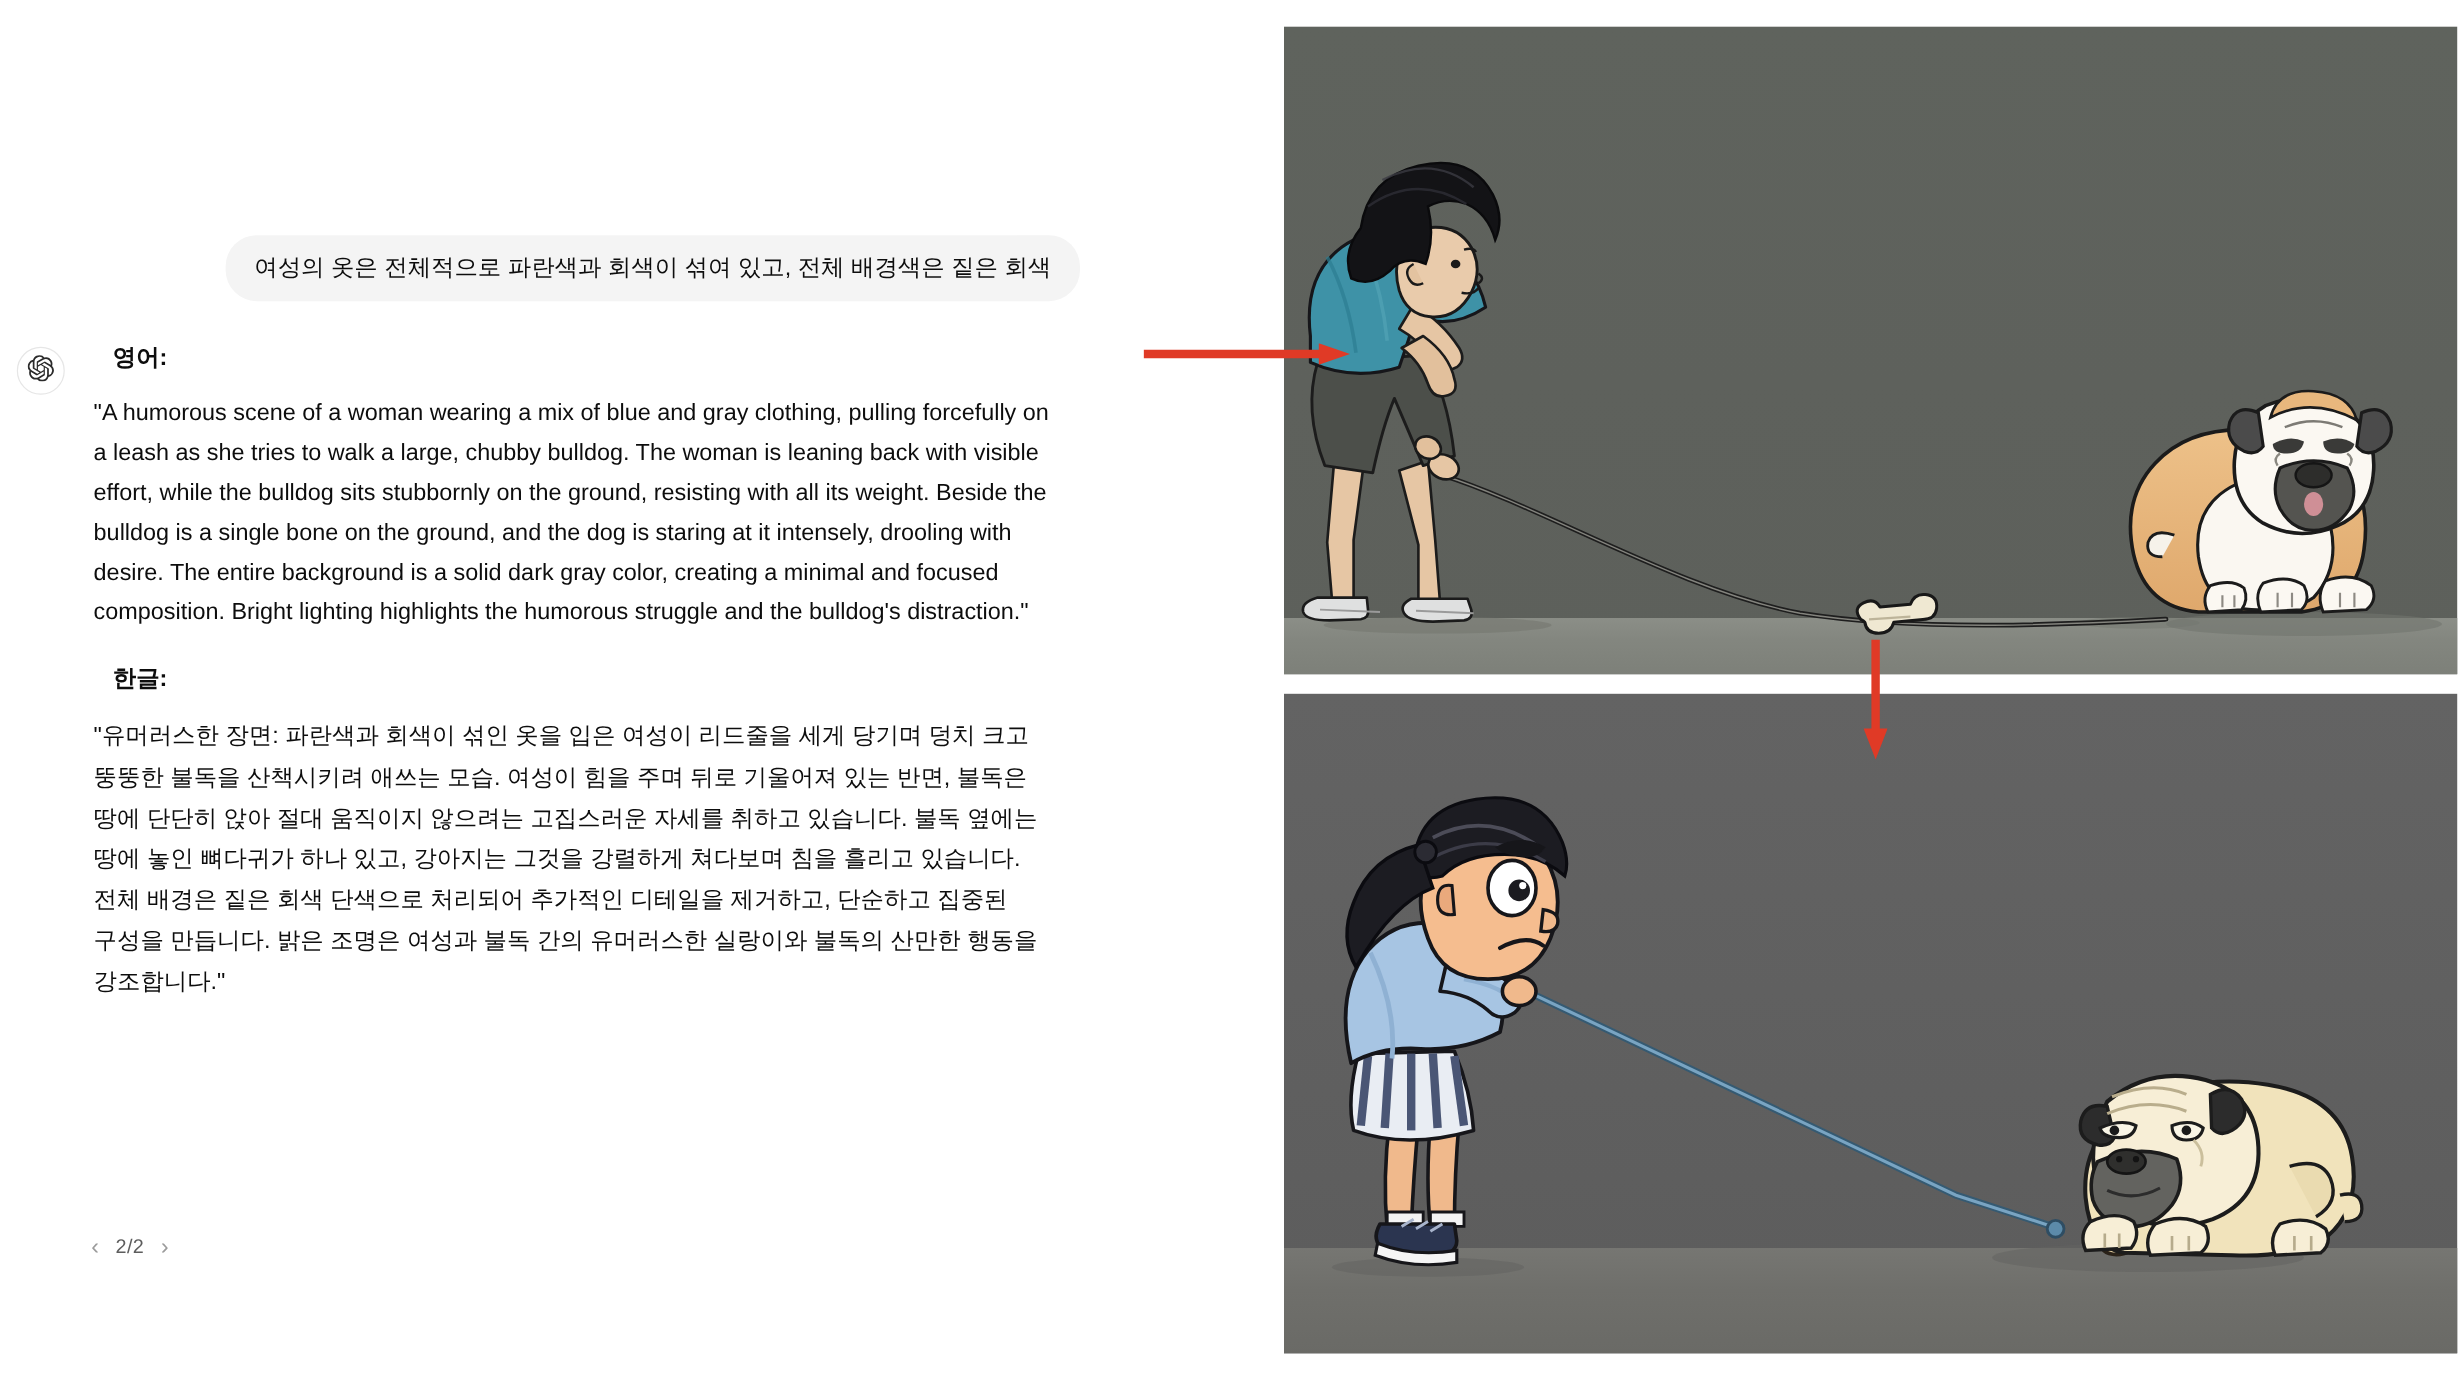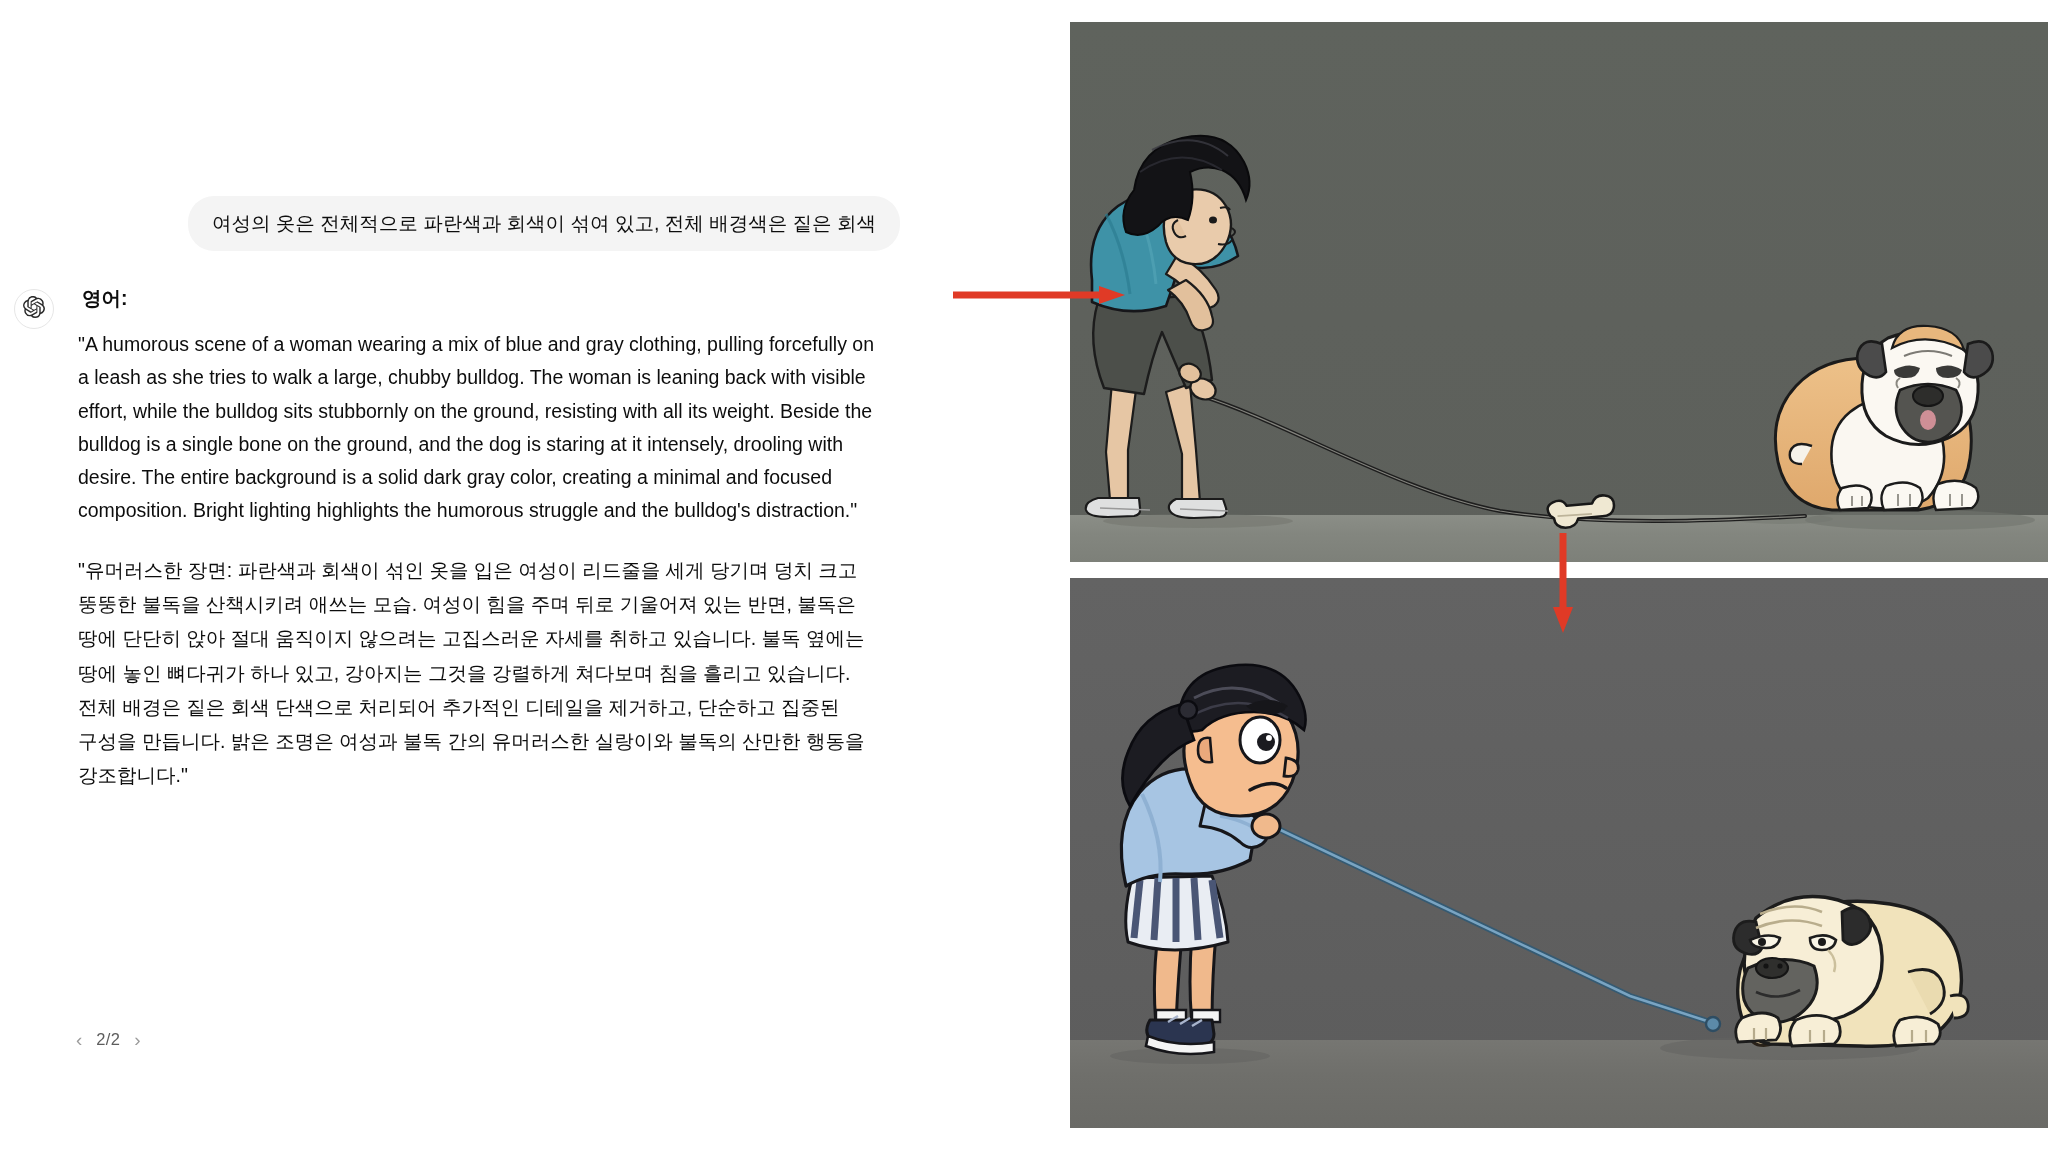--- a/index.html
+++ b/index.html
@@ -42,21 +42,21 @@
     border: 1px solid #e6e6e6;
     display: flex; align-items: center; justify-content: center;
     background: #fff;
   }
   .msg-body {
     position: absolute; left: 78px; top: 0; width: 820px;
     color: #0d0d0d;
   }
   .lbl {
     font-size: 19.5px; font-weight: bold; color: #0d0d0d;
-    margin: 0 0 16px 4px; line-height: 1.4;
+    margin: 0 0 16px 16px; line-height: 1.4;
   }
   .para {
     font-size: 19.5px; line-height: 1.70; color: #0d0d0d;
     margin: 0 0 26px 0; width: 810px;
     word-break: keep-all;
   }
   .para.ko { width: 800px; line-height: 1.75; }
 
   .pager {
     position: absolute; left: 76px; top: 745px;
@@ -123,20 +123,21 @@
           <svg width="22" height="22" viewBox="0 0 24 24" aria-hidden="true">
             <path fill="#2b2b2b" d="M22.28 9.82a5.98 5.98 0 0 0-.52-4.91 6.05 6.05 0 0 0-6.51-2.9A6 6 0 0 0 4.98 4.18a5.98 5.98 0 0 0-3.99 2.9 6.05 6.05 0 0 0 .74 7.1 5.98 5.98 0 0 0 .52 4.9 6.05 6.05 0 0 0 6.51 2.9A5.98 5.98 0 0 0 13.26 24a6.05 6.05 0 0 0 5.77-4.19 5.98 5.98 0 0 0 3.99-2.9 6.05 6.05 0 0 0-.74-7.09Zm-9.02 12.6a4.48 4.48 0 0 1-2.88-1.04l.14-.08 4.78-2.76a.79.79 0 0 0 .39-.68v-6.74l2.02 1.17a.07.07 0 0 1 .04.06v5.58a4.5 4.5 0 0 1-4.49 4.49ZM3.6 18.3a4.47 4.47 0 0 1-.54-3.01l.14.09 4.78 2.76a.78.78 0 0 0 .78 0l5.84-3.37v2.33a.08.08 0 0 1-.03.07l-4.83 2.79a4.5 4.5 0 0 1-6.14-1.65ZM2.34 7.9a4.49 4.49 0 0 1 2.35-1.97V11.6a.77.77 0 0 0 .38.67l5.82 3.36-2.02 1.17a.08.08 0 0 1-.07 0L3.95 14a4.5 4.5 0 0 1-1.61-6.1Zm16.6 3.86-5.84-3.4L15.1 7.2a.08.08 0 0 1 .08 0l4.83 2.79a4.49 4.49 0 0 1-.68 8.1v-5.67a.78.78 0 0 0-.39-.67Zm2.01-3.02-.14-.09-4.77-2.78a.78.78 0 0 0-.79 0L9.42 9.24V6.9a.07.07 0 0 1 .03-.07l4.83-2.78a4.49 4.49 0 0 1 6.67 4.65ZM8.32 12.87 6.3 11.7a.08.08 0 0 1-.04-.06V6.07a4.49 4.49 0 0 1 7.37-3.45l-.14.08L8.71 5.46a.79.79 0 0 0-.39.68v6.73Zm1.1-2.37 2.6-1.5 2.61 1.5v3l-2.6 1.5-2.61-1.5v-3Z"></path>
           </svg>
         </span>
       </div>
 
       <div class="msg-body">
         <p class="lbl">영어:</p>
         <p class="para">"A humorous scene of a woman wearing a mix of blue and gray clothing, pulling forcefully on a leash as she tries to walk a large, chubby bulldog. The woman is leaning back with visible effort, while the bulldog sits stubbornly on the ground, resisting with all its weight. Beside the bulldog is a single bone on the ground, and the dog is staring at it intensely, drooling with desire. The entire background is a solid dark gray color, creating a minimal and focused composition. Bright lighting highlights the humorous struggle and the bulldog's distraction."</p>
 
+        <p class="lbl">한글:</p>
         <p class="para ko">"유머러스한 장면: 파란색과 회색이 섞인 옷을 입은 여성이 리드줄을 세게 당기며 덩치 크고 뚱뚱한 불독을 산책시키려 애쓰는 모습. 여성이 힘을 주며 뒤로 기울어져 있는 반면, 불독은 땅에 단단히 앉아 절대 움직이지 않으려는 고집스러운 자세를 취하고 있습니다. 불독 옆에는 땅에 놓인 뼈다귀가 하나 있고, 강아지는 그것을 강렬하게 쳐다보며 침을 흘리고 있습니다. 전체 배경은 짙은 회색 단색으로 처리되어 추가적인 디테일을 제거하고, 단순하고 집중된 구성을 만듭니다. 밝은 조명은 여성과 불독 간의 유머러스한 실랑이와 불독의 산만한 행동을 강조합니다."</p>
       </div>
 
       <div class="pager">
         <span class="arrow">‹</span>
         <span class="count">2/2</span>
         <span class="arrow">›</span>
       </div>
     </div>
   </div>

